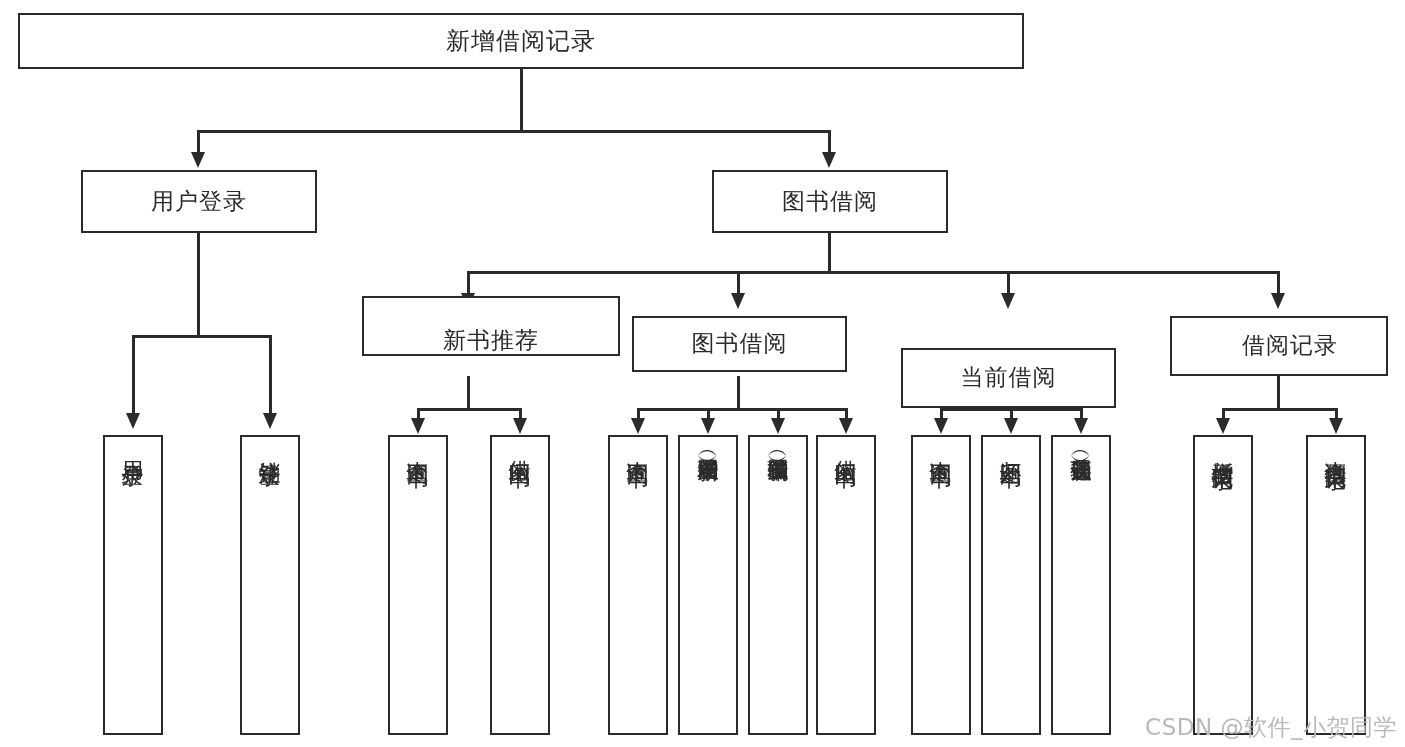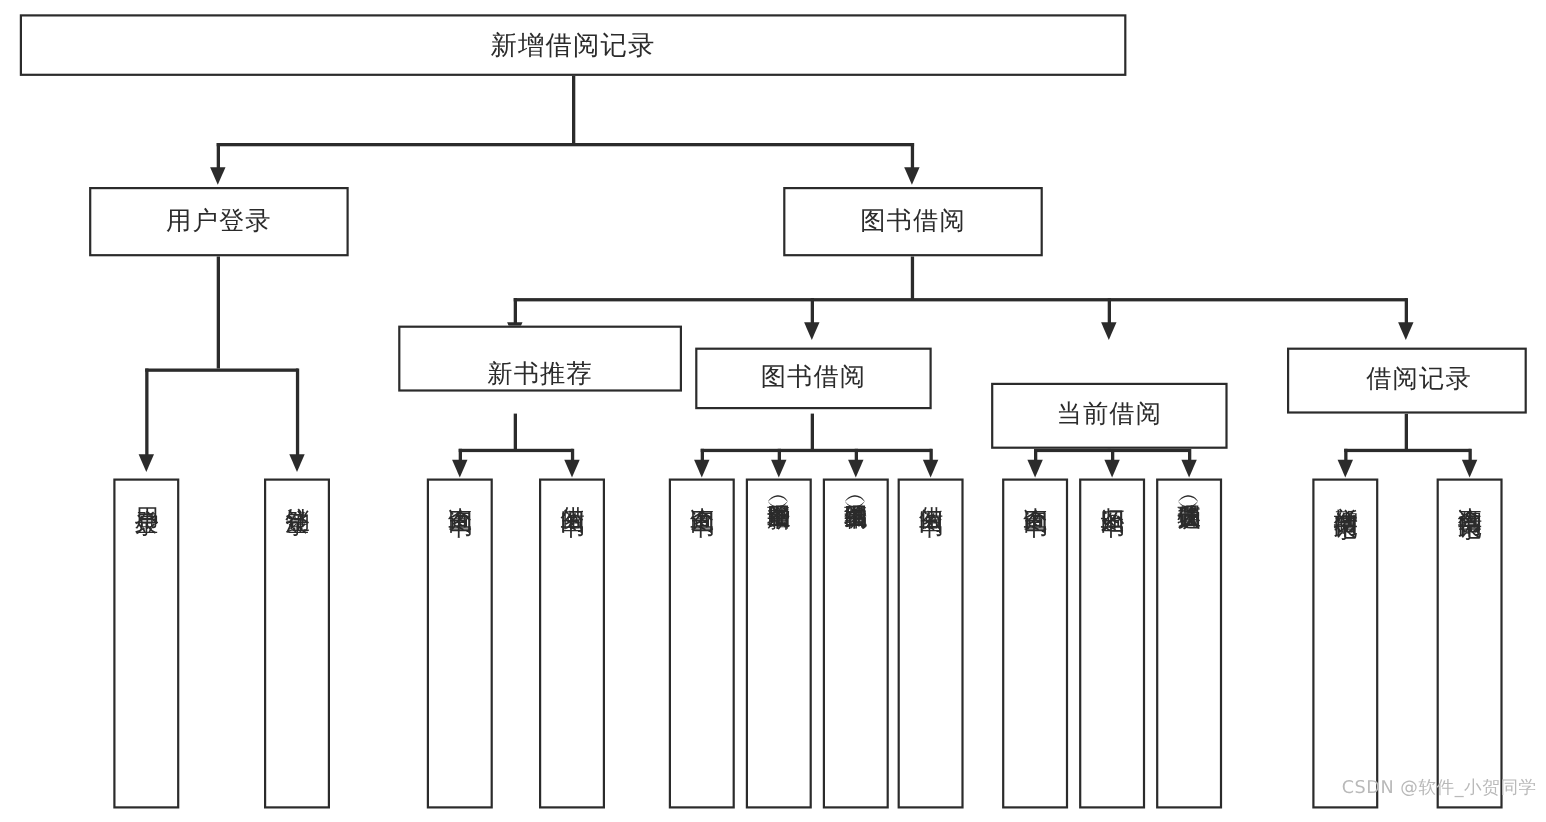--- a/index.html
+++ b/index.html
@@ -70,22 +70,22 @@
     position: absolute;
     width: 0;
     height: 0;
     border-left: 7px solid transparent;
     border-right: 7px solid transparent;
     border-top: 16px solid #2b2b2b;
   }
   .watermark {
     position: absolute;
     right: 8px;
-    bottom: 20px;
-    font-size: 16px;
+    bottom: 4px;
+    font-size: 23px;
     color: #b9b9b9;
     letter-spacing: 0.5px;
     white-space: nowrap;
     font-family: "DejaVu Sans", "Liberation Sans", sans-serif;
   }
 </style>
 </head>
 <body>
 
 <div id="canvas">

